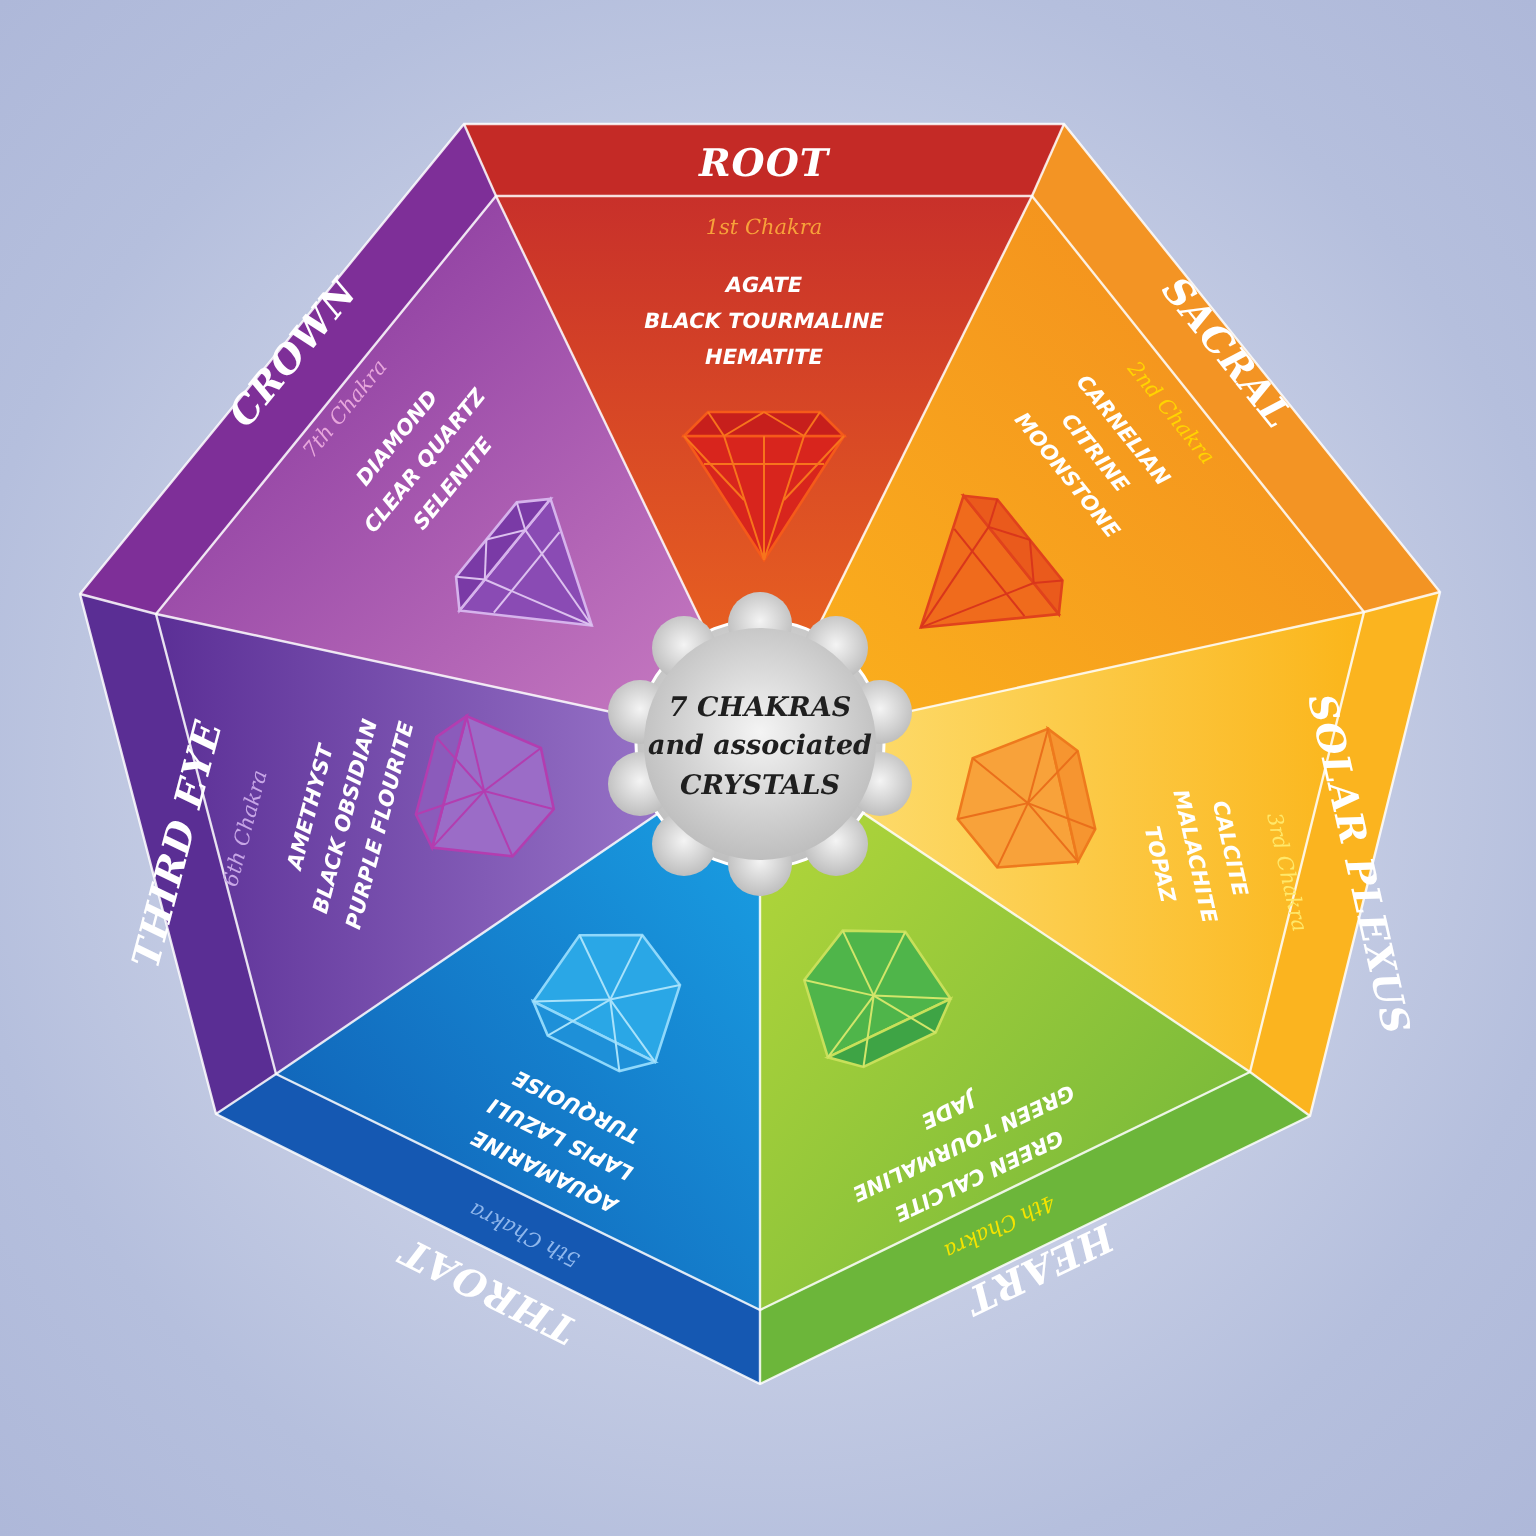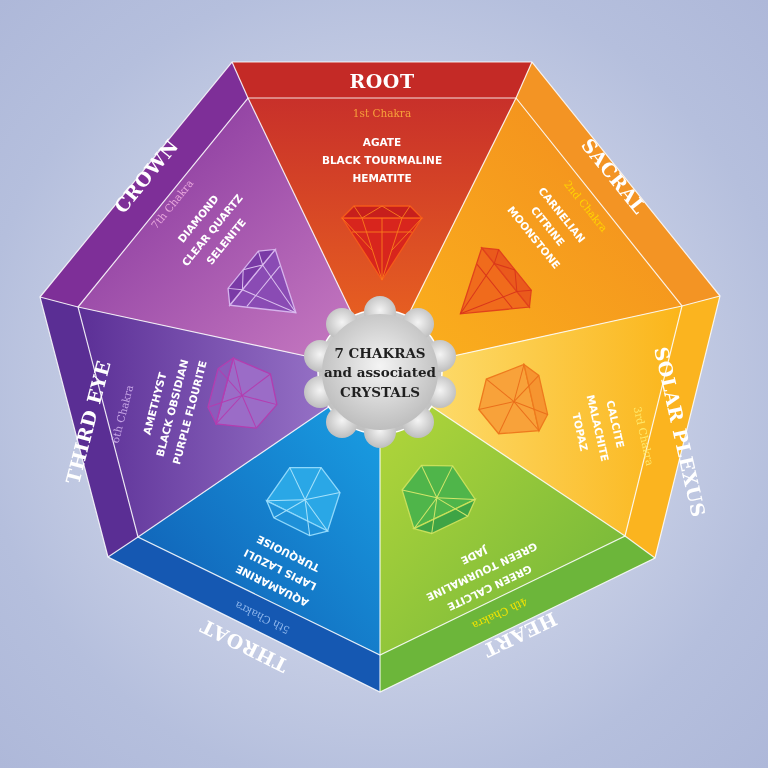--- a/index.html
+++ b/index.html
@@ -1,18 +1,18 @@
 <!DOCTYPE html>
 <html><head>
 <meta charset="utf-8">
 <style>
   html, body { margin:0; padding:0; }
   body { width:768px; height:768px; overflow:hidden; background:#b9c3df; }
   .stage { position:relative; width:768px; height:768px;
-    background: radial-gradient(circle at 50% 50%, #dfe3f0 0%, #c9d0e6 45%, #b5bfdd 75%, #aeb8d9 100%); }
+    background: radial-gradient(circle at 50% 50%, #dfe3f0 0%, #c9d0e6 45%, #b5bfdd 75%, #aeb8d9 100%); font-style: italic; }
   svg { position:absolute; left:0; top:0; }
   .band-label { font-family:"DejaVu Serif", serif; font-weight:bold; fill:#ffffff; font-size:19px; letter-spacing:0.5px; }
   .chakra-num { font-family:"DejaVu Serif", serif; font-size:10.5px; }
   .crystal { font-family:"DejaVu Sans", sans-serif; font-weight:bold; fill:#ffffff; font-size:10.5px; }
   .hub-text { font-family:"DejaVu Serif", serif; font-weight:bold; fill:#1f1f1f; font-size:13.5px; }
   .facet { fill:none; stroke-width:1; }
 </style>
 </head>
 <body>
 

